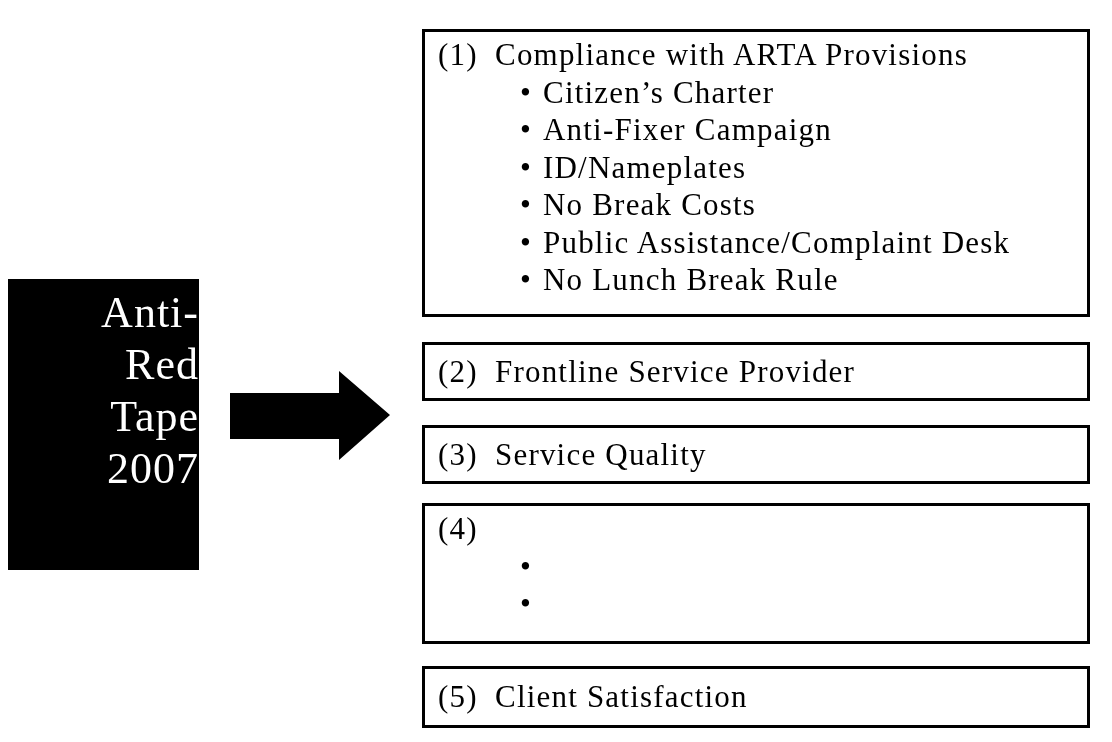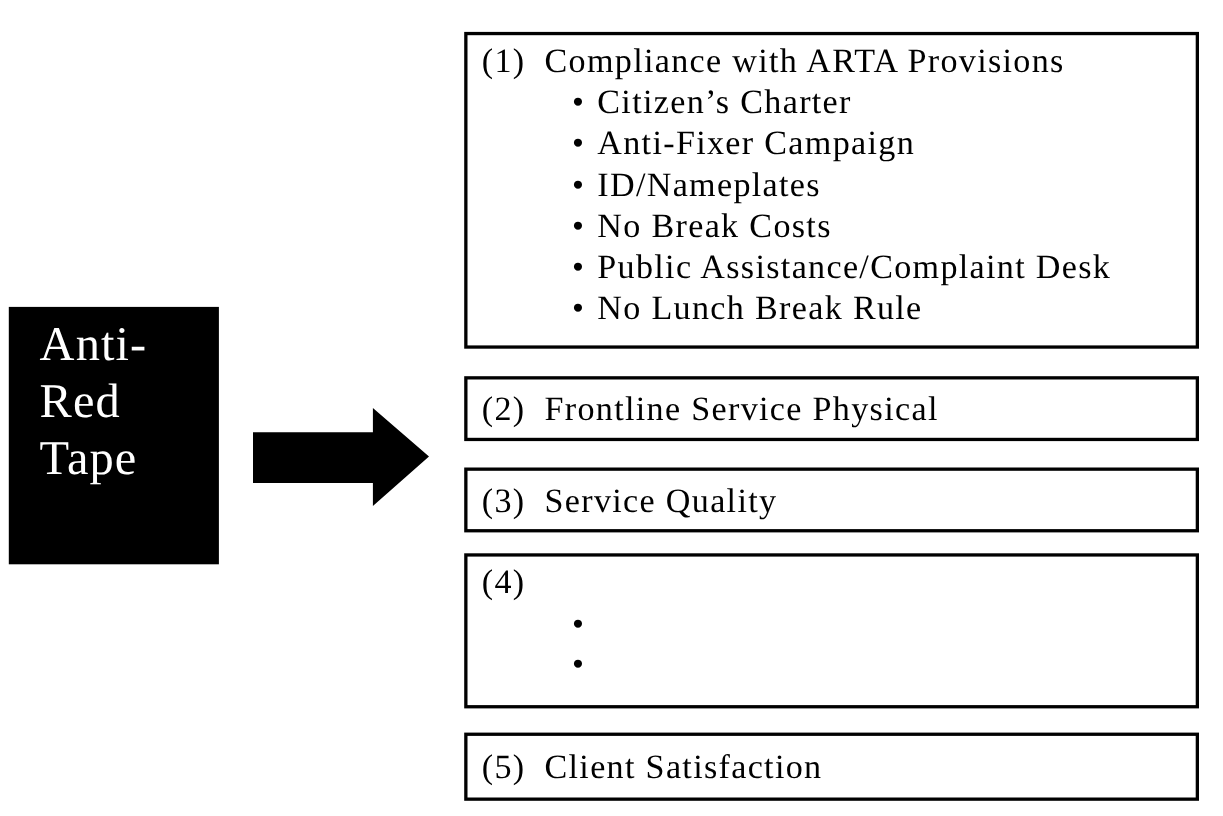--- a/index.html
+++ b/index.html
@@ -16,28 +16,29 @@
     color: #000000;
     overflow: hidden;
   }
 
   
   .source-box {
     position: absolute;
     left: 8px;
     top: 279px;
     width: 191px;
-    height: 234px;
+    height: 291px;
     background: #000000;
     color: #ffffff;
     box-sizing: border-box;
     padding: 8px 0 0 28px;
     font-size: 44px;
     line-height: 52px;
     letter-spacing: 1px;
+    text-align: right;
   }
   .src-line { white-space: nowrap; }
 
   
   .arrow-wrap {
     position: absolute;
     left: 225px;
     top: 365px;
     width: 175px;
     height: 105px;
@@ -84,20 +85,21 @@
 </style>
 </head>
 <body>
 
 <div class="stage">
 
   <div class="source-box">
     <div class="src-line">Anti-</div>
     <div class="src-line">Red</div>
     <div class="src-line">Tape</div>
+    <div class="src-line">2007</div>
   </div>
 
   <div class="arrow-wrap">
     <svg width="175" height="105" viewBox="0 0 175 105" xmlns="http://www.w3.org/2000/svg">
       <polygon points="5,28 114,28 114,6 165,50 114,95 114,74 5,74" fill="#000000"></polygon>
     </svg>
   </div>
 
   <div class="cat-box box-1">
     <div class="hdr">
@@ -128,21 +130,21 @@
       <li>
           <span class="dot">•</span>
           <span>No Lunch Break Rule</span>
         </li>
     </ul>
   </div>
 
   <div class="cat-box box-2">
     <div class="hdr">
       <span class="num">(2)</span>
-      <span class="title">Frontline Service Physical</span>
+      <span class="title">Frontline Service Provider</span>
     </div>
   </div>
 
   <div class="cat-box box-3">
     <div class="hdr">
       <span class="num">(3)</span>
       <span class="title">Service Quality</span>
     </div>
   </div>
 

